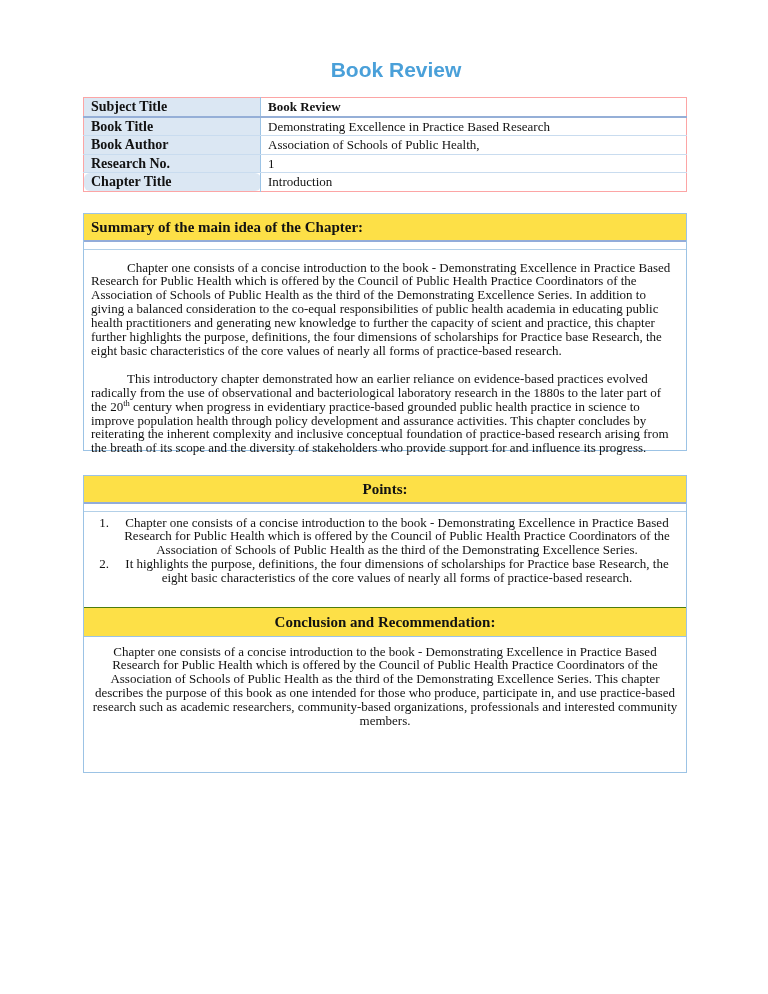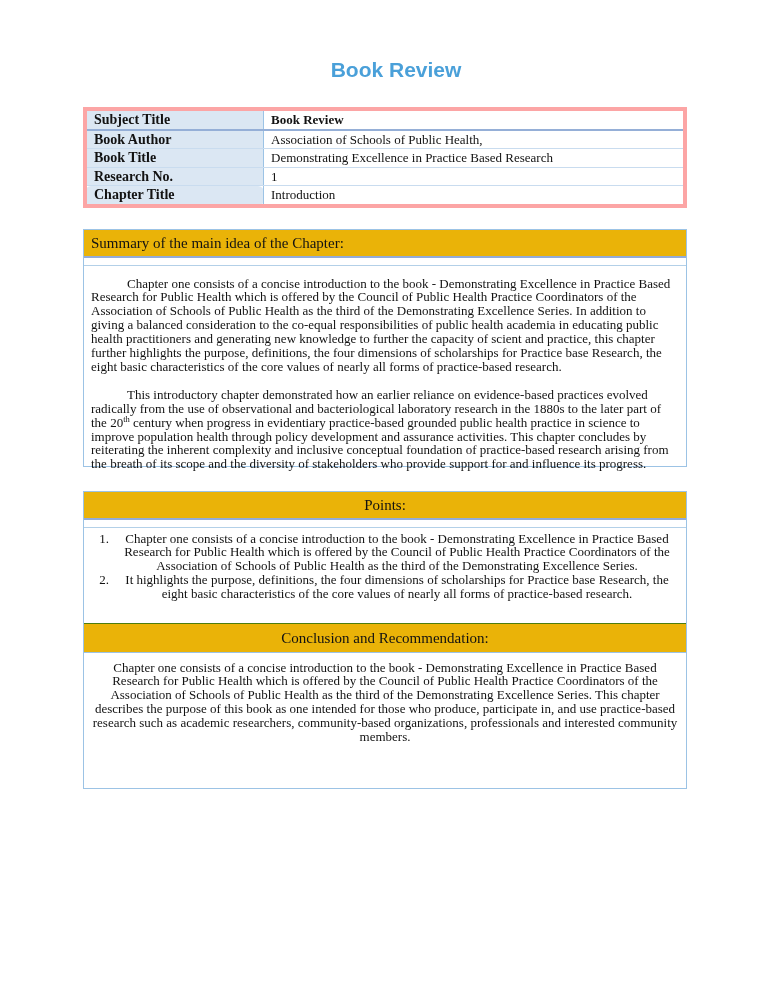--- a/index.html
+++ b/index.html
@@ -18,23 +18,23 @@
     font-family:"Liberation Sans", sans-serif;
     font-weight:bold;
     font-size:21px; line-height:26px;
     color:#4AA0D9;
   }
 
   
   .info-table {
     border-collapse:collapse;
     table-layout:fixed;
-    margin:24px 0 0 83px;
+    margin:14px 0 0 83px;
     width:604px;
-    border:4px solid #fca5a5;
+    border:1px solid #fca5a5;
   }
   .info-table td {
     padding:1px 7px;
     height:15.5px;
     line-height:15px;
     vertical-align:middle;
     border-bottom:1px solid #C9DCEF;
   }
   .info-table tr:first-child td { border-bottom:2px solid #95AFD7; }
   .info-table tr:last-child td { border-bottom:none;border-radius:6px; }
@@ -53,23 +53,23 @@
     margin-left:83px;
     width:604px;
     border:1px solid #9CC3E5;
     box-sizing:border-box;
     background:#ffffff;
   }
   .sec-summary { margin-top:21px; }
   .sec-points  { margin-top:24px;text-align:center; }
 
   .band {
-    background:#eab308;
+    background:#fde047;
     border-bottom:2px solid #93ACD9;
-    font-weight:normal;
+    font-weight:bold;
     font-size:15px;
     line-height:18px;
     padding:4px 7px;
   }
   .spacer { height:7px; border-bottom:1px solid #B3D0E8; }
 
   .para { margin:0; font-size:13px; line-height:13.9px; }
   .indent { text-indent:36px; }
   .para + .para { margin-top:14px; }
   sup { font-size:8.5px; line-height:0; }
@@ -95,26 +95,26 @@
 
   <h1 class="doc-title">Book Review</h1>
 
   <table class="info-table">
     <tbody>
       <tr>
         <td class="lbl">Subject Title</td>
         <td class="val">Book Review</td>
       </tr>
       <tr>
+        <td class="lbl">Book Title</td>
+        <td class="val">Demonstrating Excellence in Practice Based Research</td>
+      </tr>
+      <tr>
         <td class="lbl">Book Author</td>
         <td class="val">Association of Schools of Public Health,</td>
-      </tr>
-      <tr>
-        <td class="lbl">Book Title</td>
-        <td class="val">Demonstrating Excellence in Practice Based Research</td>
       </tr>
       <tr>
         <td class="lbl">Research No.</td>
         <td class="val">1</td>
       </tr>
       <tr>
         <td class="lbl">Chapter Title</td>
         <td class="val">Introduction</td>
       </tr>
     </tbody>

